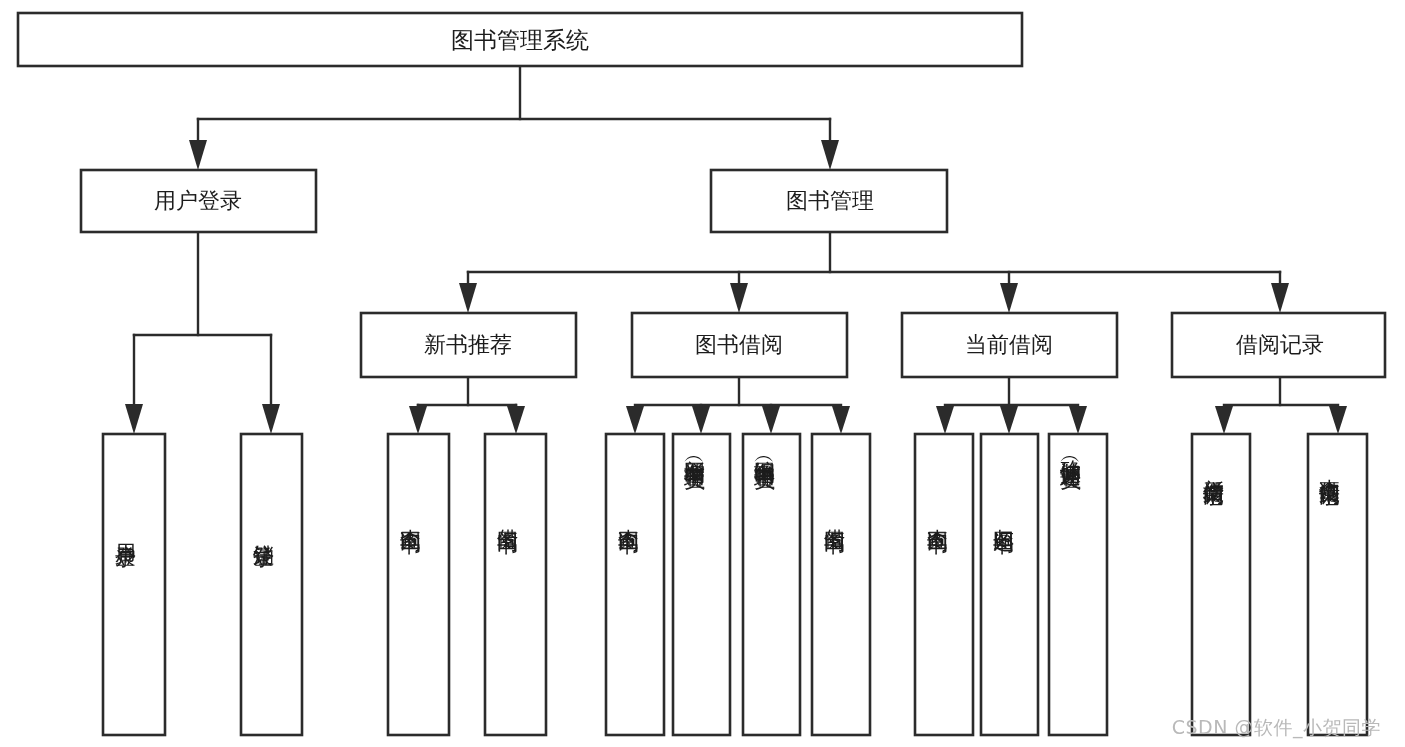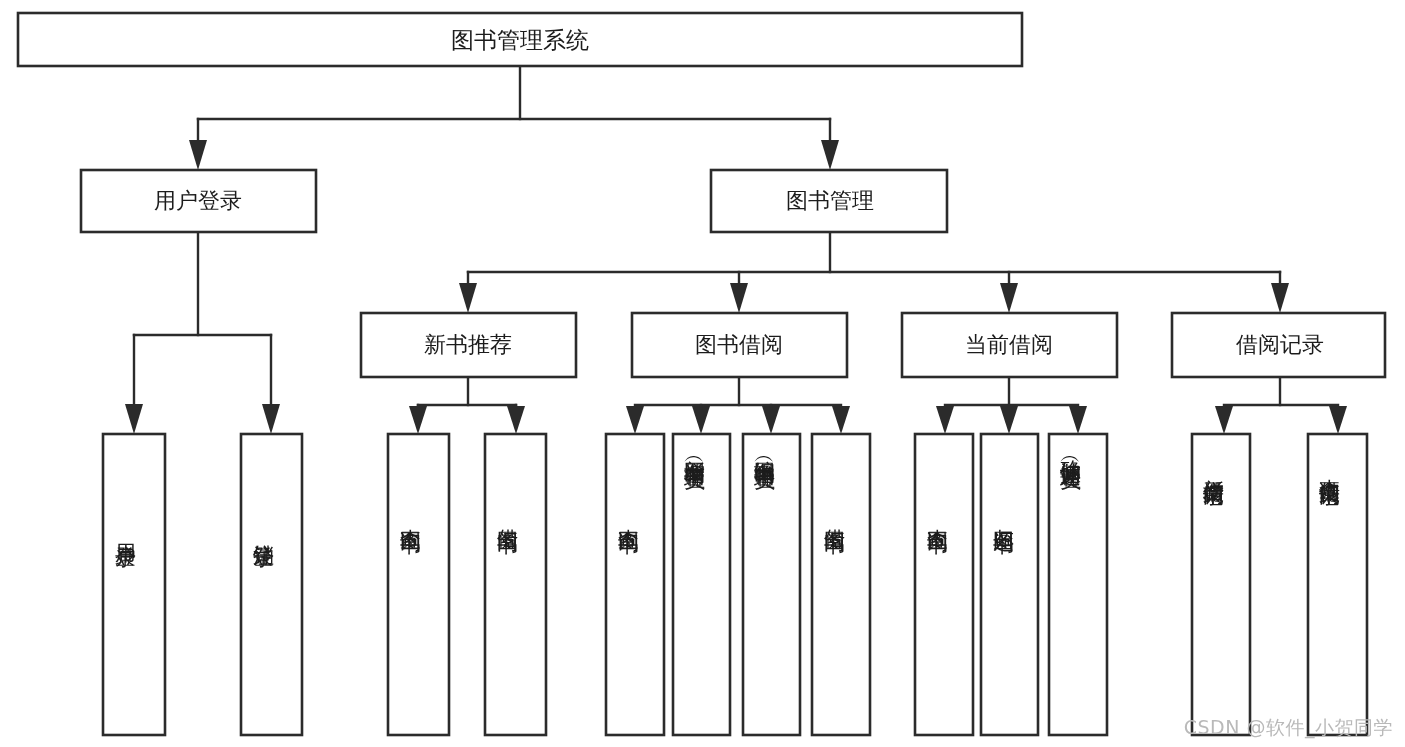--- a/index.html
+++ b/index.html
@@ -62,21 +62,21 @@
     font-size: 21px;
     line-height: 1.12;
     color: #1c1c1c;
     letter-spacing: 1.5px;
     white-space: nowrap;
     pointer-events: none;
     text-align: start;
   }
   .watermark {
     position: absolute;
-    right: 12px;
+    right: 24px;
     bottom: 6px;
     font-family: "DejaVu Sans", "Liberation Sans", sans-serif;
     font-size: 19px;
     color: #b9b9b9;
     letter-spacing: 0.5px;
     white-space: nowrap;
   }
 </style>
 </head>
 <body>

